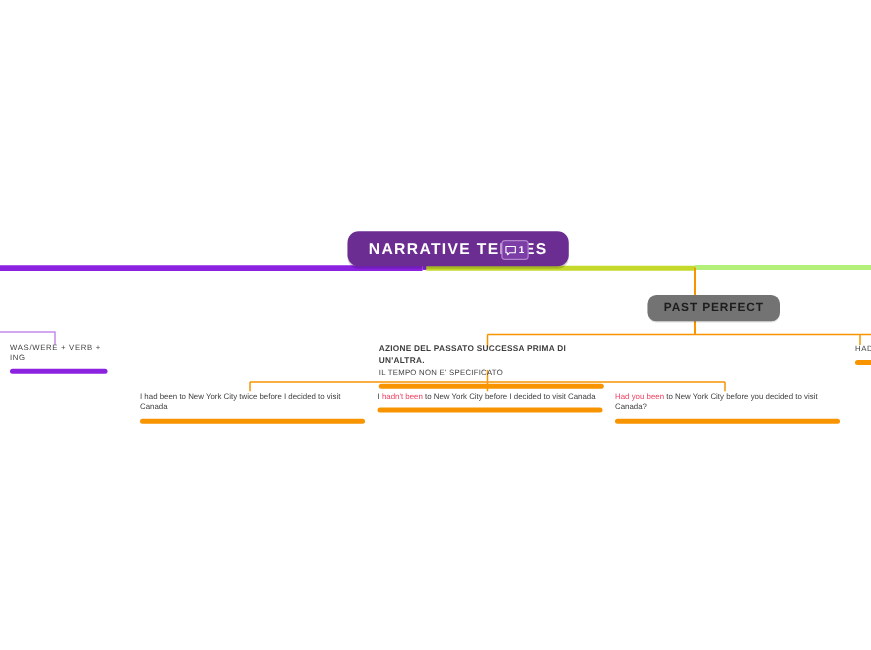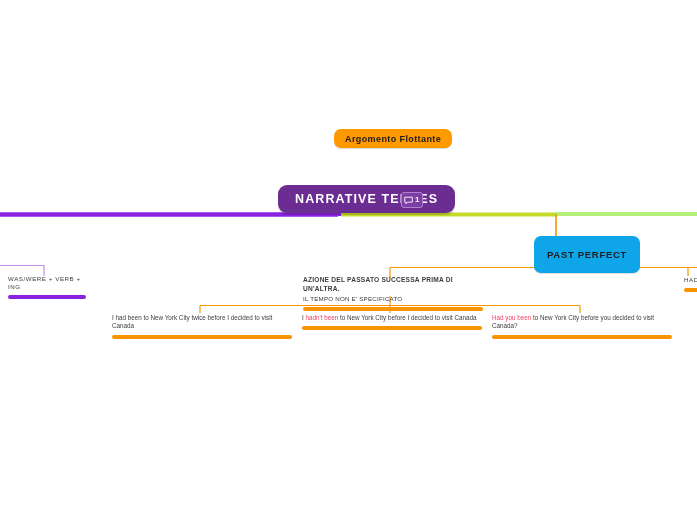--- a/index.html
+++ b/index.html
@@ -64,29 +64,28 @@
     color: #ffffff;
     font-size: 12.5px;
     letter-spacing: 1.1px;
     padding: 0 17px;
     height: 28px;
     border-radius: 9px;
     box-shadow: 0 2px 0 rgba(0,0,0,.16);
   }
 
   .pill-orange {
-    background: #0ea5e9;
+    background: #737373;
     color: #1d1d1d;
     font-size: 9.5px;
     letter-spacing: .7px;
     padding: 0 13px;
-    height: 37px;
+    height: 21px;
     border-radius: 7px;
     box-shadow: 0 1px 0 rgba(0,0,0,.13);
-    margin-left: 16px;
   }
 
   
   .note-badge {
     position: absolute;
     display: flex;
     align-items: center;
     gap: 2px;
     background: #7d3da6;
     border: 1px solid #b183cd;
@@ -177,21 +176,20 @@
     <path d="M 0 265.5 L 44 265.5 L 44 276" stroke="#c58bea" stroke-width="1.2" fill="none"></path>
 
     <path d="M 390 296 L 390 305" stroke="#f79400" stroke-width="1.2" fill="none"></path>
 
     <path d="M 200 305.5 L 580 305.5" stroke="#f79400" stroke-width="1.2" fill="none"></path>
     <path d="M 200 305.5 L 200 313" stroke="#f79400" stroke-width="1.2" fill="none"></path>
     <path d="M 390 305.5 L 390 313" stroke="#f79400" stroke-width="1.2" fill="none"></path>
     <path d="M 580 305.5 L 580 313" stroke="#f79400" stroke-width="1.2" fill="none"></path>
   </svg>
 
-  <div class="node pill pill-float" style="left:334px; top:129px;">Argomento Flottante</div>
 
   <div class="node pill pill-root" style="left:278px; top:185px;">NARRATIVE TENSES</div>
 
   <div class="note-badge" style="left:401px; top:192px;">
     <svg width="9" height="9" viewBox="0 0 12 12">
       <path d="M1 1.6 h10 v6.6 h-6 l-2.4 2.2 v-2.2 h-1.6 z" fill="none" stroke="#ffffff" stroke-width="1.2" stroke-linejoin="round"></path>
     </svg>
     <span class="cnt">1</span>
   </div>
 

